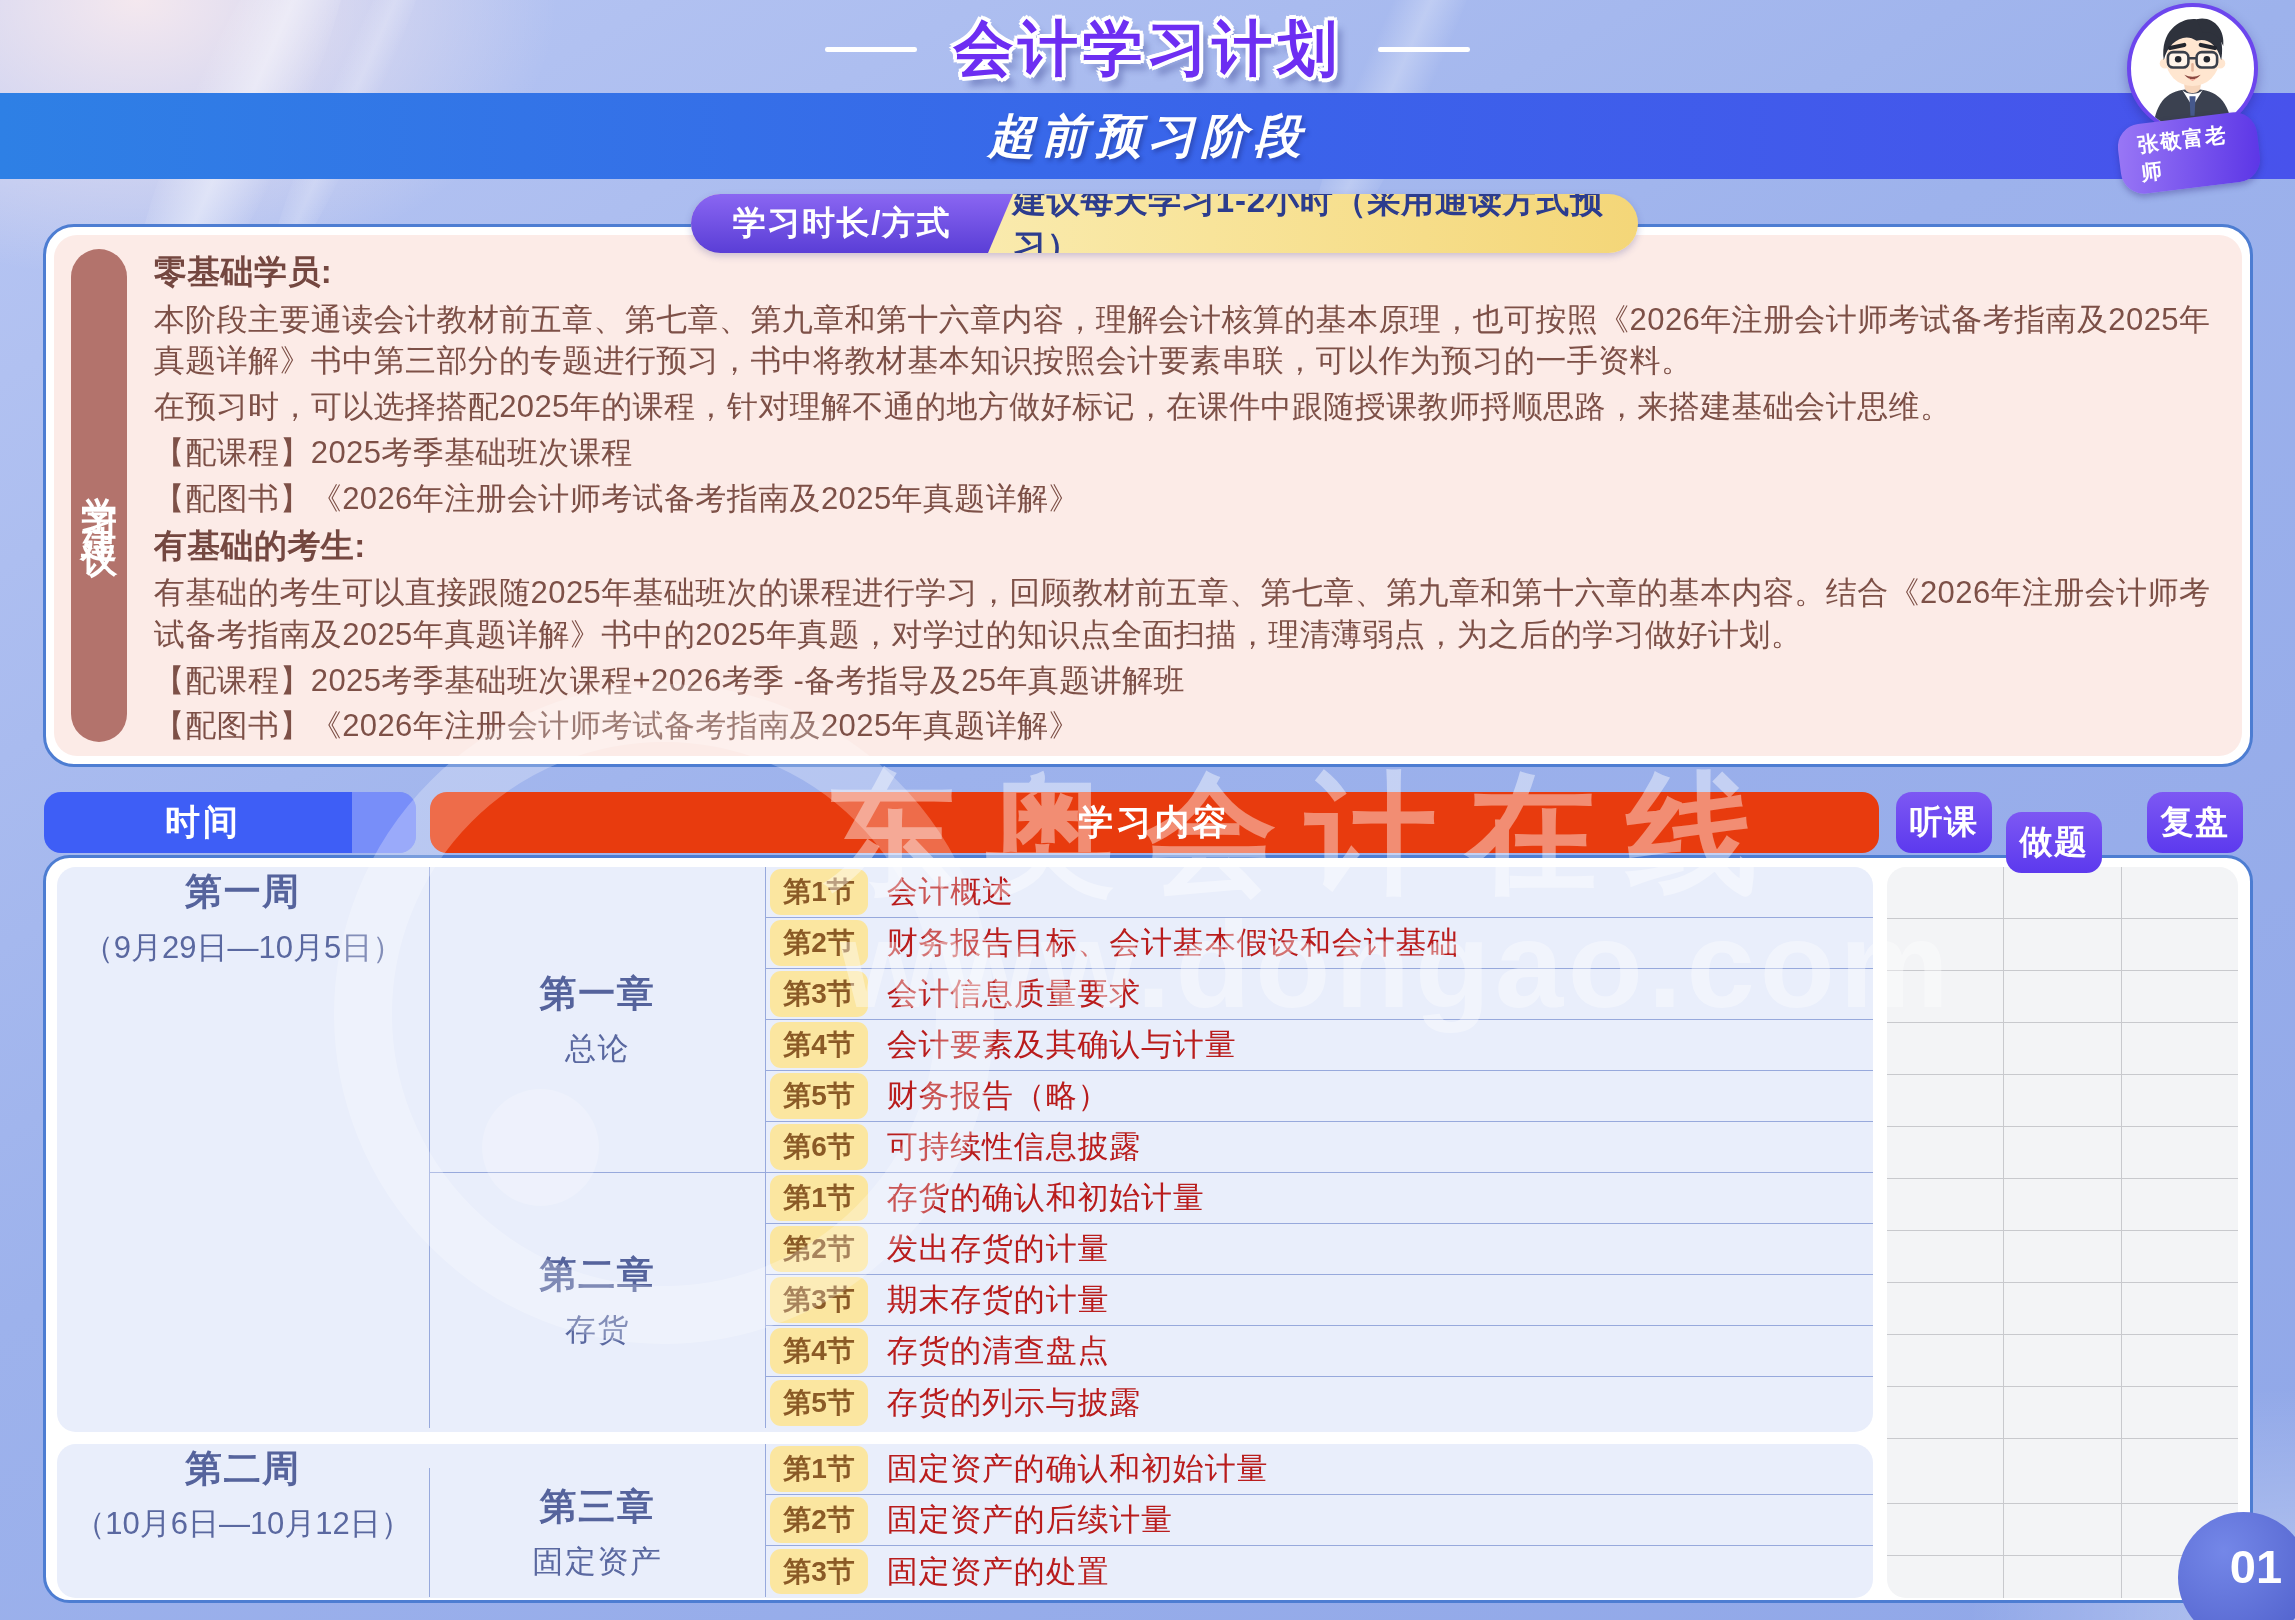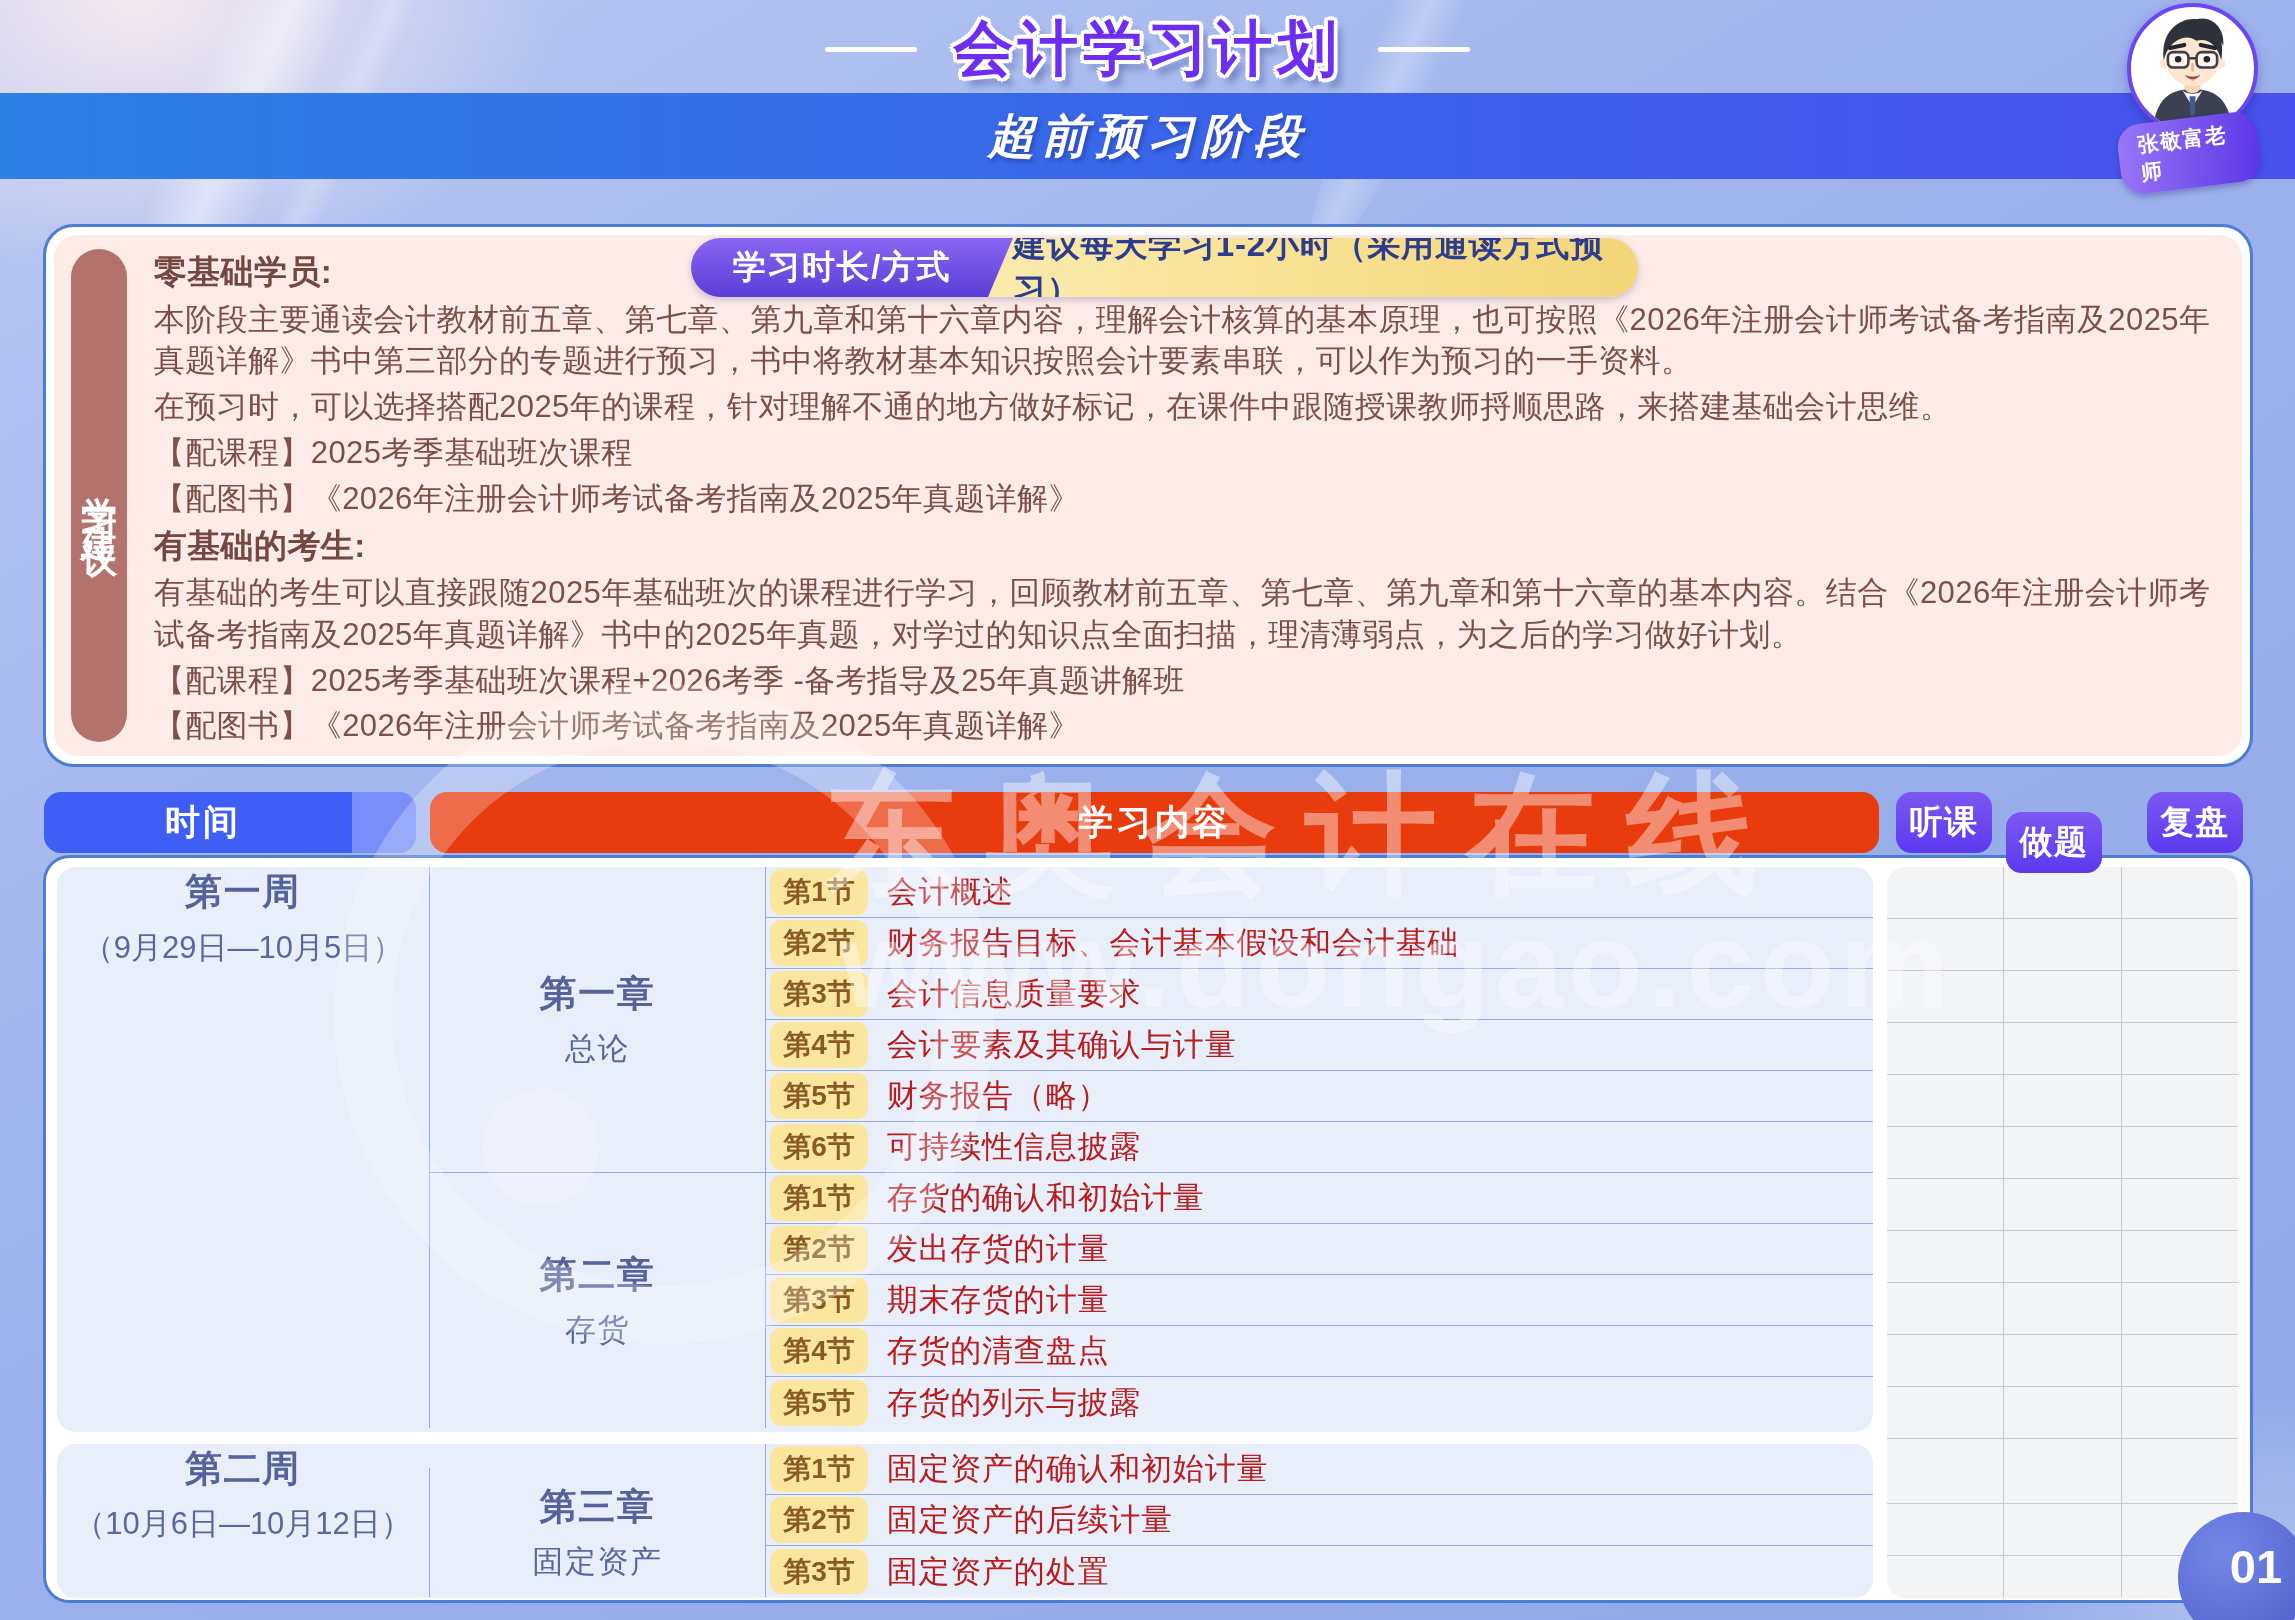--- a/index.html
+++ b/index.html
@@ -30,21 +30,21 @@
 
   .teacher{position:absolute;right:36px;top:3.1px;width:137px;z-index:8;}
   .teacher-circle{width:123px;height:123px;border-radius:50%;background:#fff;border:4.7px solid #6c46ee;overflow:hidden;margin-left:4.7px;box-shadow:0 4.7px 11px rgba(40,30,120,.35);}
   .teacher-circle svg{width:100%;height:100%;display:block;}
   .teacher-pill{position:absolute;left:-3.1px;top:115px;transform:rotate(-7deg);
     background:linear-gradient(100deg,#9a78f6,#5b35e6);color:#fff;font-size:21px;font-weight:700;
     padding:7px 20px;border-radius:23px;letter-spacing:1.6px;box-shadow:0 3.1px 6.2px rgba(40,30,120,.35);}
 
   
   .tag-pill{position:absolute;left:691px;top:194px;width:947px;height:59px;border-radius:29.5px;overflow:hidden;
-    background:linear-gradient(90deg,#fbf2c6 0%,#f8e49a 55%,#f4d678 100%);z-index:6;box-shadow:0 3.1px 7.8px rgba(60,60,140,.25);margin-top:44px;}
+    background:linear-gradient(90deg,#fbf2c6 0%,#f8e49a 55%,#f4d678 100%);z-index:6;box-shadow:0 3.1px 7.8px rgba(60,60,140,.25);}
   .tag-left{position:absolute;left:0;top:0;bottom:0;width:322px;background:linear-gradient(180deg,#8a66f2,#5a3ed6);
     clip-path:polygon(0 0,100% 0,calc(100% - 25px) 100%,0 100%);
     display:flex;align-items:center;justify-content:center;}
   .tag-left span{font-size:33px;font-weight:800;color:#fff;letter-spacing:1.6px;padding-right:20px;}
   .tag-right{position:absolute;left:322px;right:14px;top:0;bottom:0;display:flex;align-items:center;justify-content:center;
     font-size:33px;font-weight:800;color:#2c3c8e;letter-spacing:0.8px;}
 
   
   .sugg-card{position:absolute;left:43px;top:224px;width:2210px;height:543px;background:#fff;
     border:3.1px solid #4d7dd2;border-radius:31px;z-index:4;box-sizing:border-box;}

